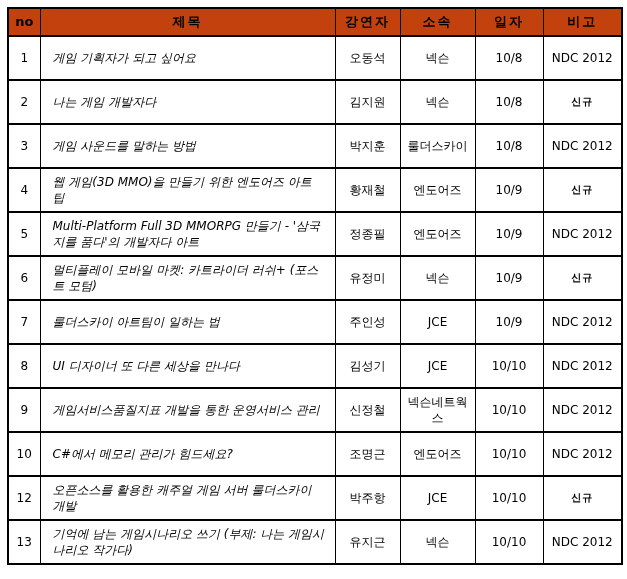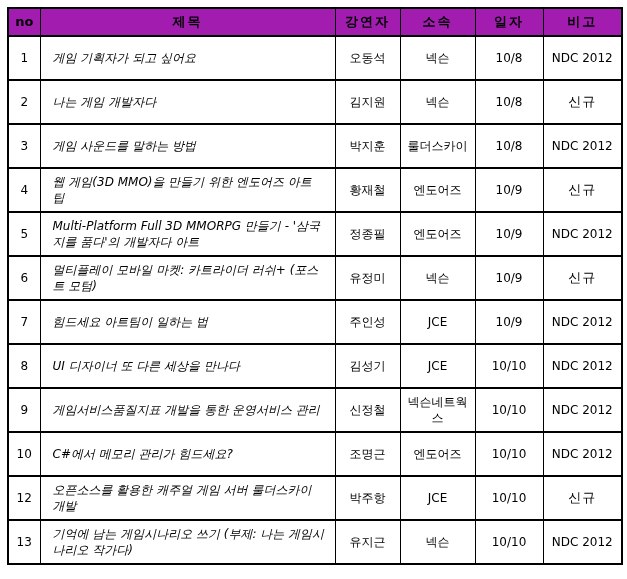--- a/index.html
+++ b/index.html
@@ -33,42 +33,42 @@
     font-size: 12px;
     line-height: 16px;
     padding: 2px 4px;
     overflow: hidden;
     vertical-align: middle;
   }
   table.schedule {
     border: 2px solid #000000;
   }
   table.schedule th {
-    background: #a21caf;
+    background: #c2410c;
     font-weight: bold;
     font-size: 13px;
     height: 22px;
     text-align: center;
     letter-spacing: 2px;
   }
   table.schedule th.col-no { letter-spacing: 0; }
   table.schedule td {
     height: 38px;
     text-align: center;
     background: #ffffff;
   }
   table.schedule td.cell-title {
     text-align: left;
     padding-left: 12px;
     padding-right: 8px;
     font-style: italic;
   }
   table.schedule td.cell-note.bold {
-    font-weight: normal;
-    font-size: 13px;
+    font-weight: bold;
+    font-size: 10px;
     letter-spacing: 1px;
   }
   col.c-no     { width: 32px; }
   col.c-title  { width: 295px; }
   col.c-speaker{ width: 65px; }
   col.c-org    { width: 75px; }
   col.c-date   { width: 68px; }
   col.c-note   { width: 79px; }
 </style>
 </head>
@@ -144,21 +144,21 @@
     <td class="cell-no">6</td>
     <td class="cell-title">멀티플레이 모바일 마켓: 카트라이더 러쉬+ (포스트 모텀)</td>
     <td class="cell-speaker">유정미</td>
     <td class="cell-org">넥슨</td>
     <td class="cell-date">10/9</td>
     <td class="cell-note bold">신규</td>
   </tr>
 
   <tr>
     <td class="cell-no">7</td>
-    <td class="cell-title">힘드세요 아트팀이 일하는 법</td>
+    <td class="cell-title">룰더스카이 아트팀이 일하는 법</td>
     <td class="cell-speaker">주인성</td>
     <td class="cell-org">JCE</td>
     <td class="cell-date">10/9</td>
     <td class="cell-note">NDC 2012</td>
   </tr>
 
   <tr>
     <td class="cell-no">8</td>
     <td class="cell-title">UI 디자이너 또 다른 세상을 만나다</td>
     <td class="cell-speaker">김성기</td>

